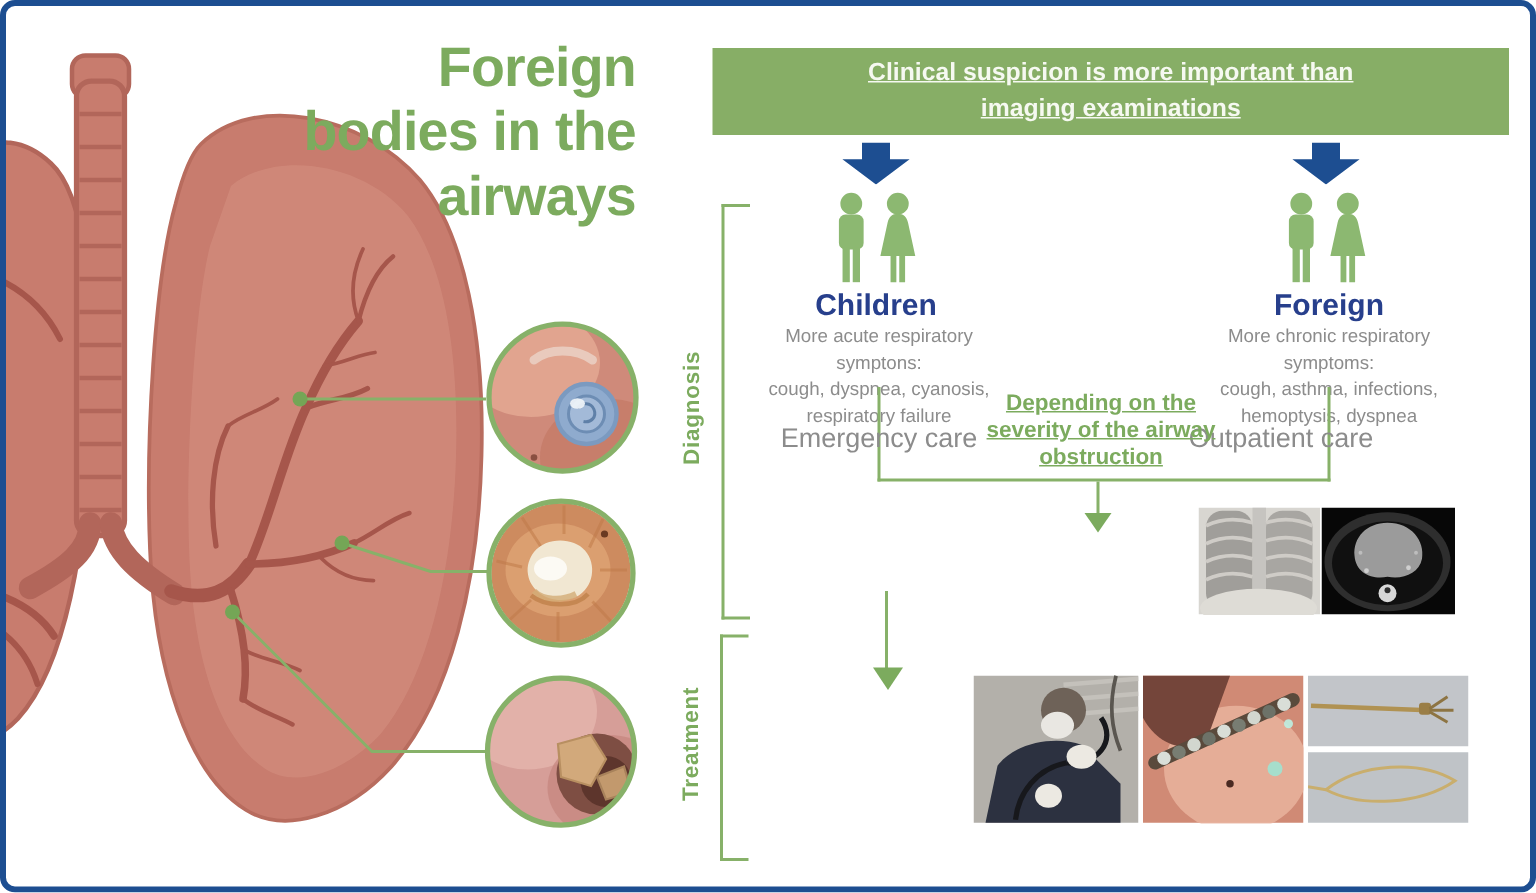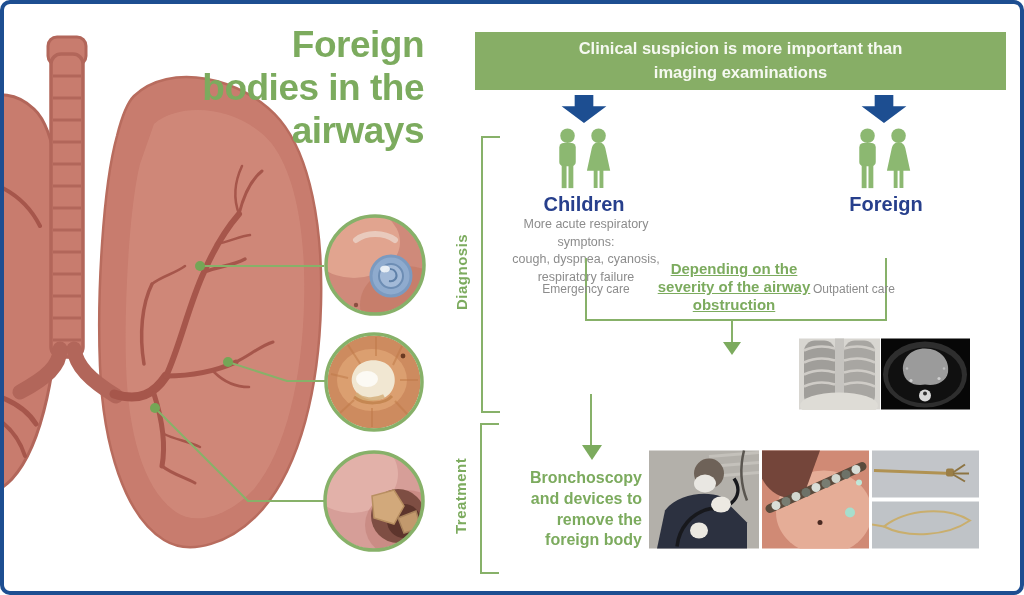--- a/index.html
+++ b/index.html
@@ -5,24 +5,24 @@
   html,body{margin:0;padding:0;background:#fff;font-family:"Liberation Sans",sans-serif;}
   .frame{position:relative;width:1024px;height:595px;box-sizing:border-box;
          border:4px solid #1d4e91;border-radius:10px;background:#fff;overflow:hidden;}
   .abs{position:absolute;}
   .pre{white-space:pre-line;}
   .green{color:#7cab5e;}
   .navy{color:#273f8c;}
   .gray{color:#8c8c8c;}
   .title{font-size:37px;font-weight:bold;line-height:1.16;text-align:right;letter-spacing:-0.5px;}
   .hdr{background:#87ae66;color:#f6f9f1;font-weight:bold;font-size:16.5px;line-height:1.45;
-       display:flex;align-items:center;justify-content:center;text-align:center;}
+       display:flex;align-items:center;justify-content:center;text-align:center;text-decoration:underline;}
   .grp-label{font-size:20px;font-weight:bold;text-align:center;}
   .desc{font-size:12.5px;line-height:1.4;text-align:center;}
-  .care{font-size:12px;text-align:center;}
+  .care{font-size:18px;text-align:center;}
   .bold-green{font-weight:bold;text-align:center;}
   .vline{width:2px;background:#87b169;}
   .hline{height:2px;background:#87b169;}
   .arrowhead{width:0;height:0;border-left:9px solid transparent;border-right:9px solid transparent;
              border-top:13px solid #7cab5e;}
   .bracket{border-left:2.5px solid #87b169;border-top:2.5px solid #87b169;border-bottom:2.5px solid #87b169;}
   .rot{writing-mode:vertical-rl;transform:rotate(180deg);font-weight:bold;font-size:15px;
        letter-spacing:0.5px;text-align:center;}
 </style>
 </head>
@@ -183,20 +183,23 @@
   </svg>
 
   <div class="abs grp-label navy" style="left:510px;top:189px;width:140px;">Children</div>
   <div class="abs desc gray pre" style="left:494px;top:212px;width:176px;">More acute respiratory symptons:
 cough, dyspnea, cyanosis,
 respiratory failure</div>
   <div class="abs vline" style="left:581px;top:254px;height:63px;"></div>
   <div class="abs care gray" style="left:512px;top:278px;width:140px;background:rgba(255,255,255,0.0);">Emergency care</div>
 
   <div class="abs grp-label navy" style="left:812px;top:189px;width:140px;">Foreign</div>
+  <div class="abs desc gray pre" style="left:792px;top:212px;width:180px;">More chronic respiratory symptoms:
+cough, asthma, infections,
+hemoptysis, dyspnea</div>
   <div class="abs vline" style="left:881px;top:254px;height:63px;"></div>
   <div class="abs care gray" style="left:780px;top:278px;width:140px;">Outpatient care</div>
 
   <div class="abs bold-green green pre" style="left:646px;top:256px;width:168px;font-size:15px;line-height:1.2;text-decoration:underline;">Depending on the
 severity of the airway
 obstruction</div>
 
   <div class="abs hline" style="left:581px;top:315px;width:302px;"></div>
   <div class="abs vline" style="left:727px;top:317px;height:22px;"></div>
   <div class="abs arrowhead" style="left:719px;top:338px;"></div>
@@ -229,24 +232,20 @@
     <circle cx="44" cy="55" r="2" fill="#303030"></circle>
     <circle cx="30" cy="42" r="1.6" fill="#cfcfcf"></circle>
       <circle cx="58" cy="40" r="1.6" fill="#cfcfcf"></circle>
     <circle cx="63" cy="30" r="1.3" fill="#bdbdbd"></circle>
       <circle cx="26" cy="30" r="1.3" fill="#bdbdbd"></circle>
   </svg>
 
   <div class="abs vline" style="left:586px;top:390px;height:53px;"></div>
   <div class="abs arrowhead" style="left:578px;top:441px;border-left-width:10px;border-right-width:10px;border-top-width:15px;"></div>
 
-  <div class="abs bold-green green pre" style="left:500px;top:464px;width:138px;font-size:16px;line-height:1.3;text-align:right;">Bronchoscopy
-and devices to
-remove the
-foreign body</div>
 
   <svg class="abs" style="left:645px;top:446px;" width="110" height="99" viewBox="0 0 110 98">
     <rect width="110" height="98" fill="#b3b0aa"></rect>
     <g stroke="#c4c1bb" stroke-width="3">
         <line x1="60" y1="6" x2="110" y2="2"></line>
         <line x1="60" y1="16" x2="110" y2="12"></line>
         <line x1="62" y1="26" x2="110" y2="22"></line>
       </g>
     <path d="M95,0 C90,20 92,35 98,50" stroke="#5a5650" stroke-width="2.5" fill="none"></path>
     <path d="M8,98 L16,60 C28,44 55,40 72,46 L98,72 L98,98 Z" fill="#2c3140"></path>

